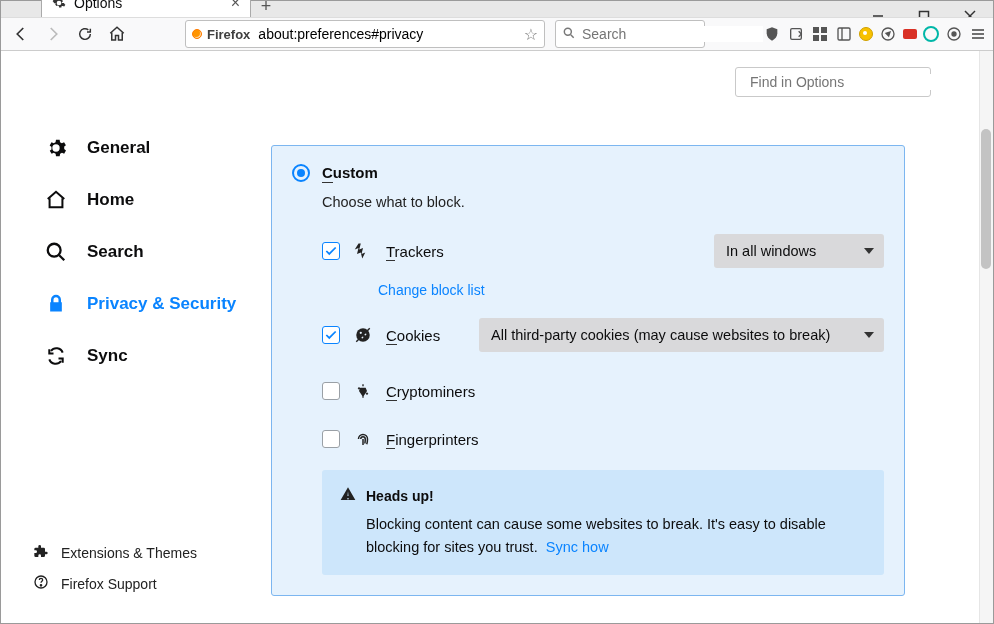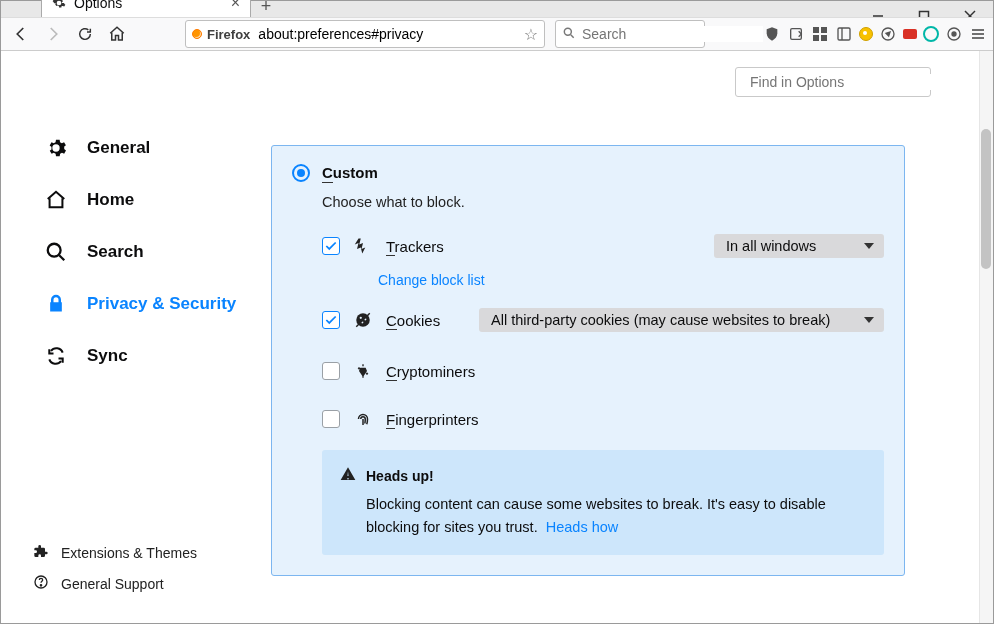--- a/index.html
+++ b/index.html
@@ -59,21 +59,21 @@
   .panel h3 { font-size:15px; font-weight:700;}
   .panel .lead { margin:12px 0 16px 30px; font-size:14.5px; color:#222;}
   .opt-row { display:flex; align-items:center; gap:14px; padding:8px 0 8px 30px;}
   .chk { width:18px;height:18px;border:1.5px solid #9aa0a6;border-radius:3px;background:#fff;display:flex;align-items:center;justify-content:center;}
   .chk.checked{ border-color:#0a84ff; color:#0a84ff; }
   .chk.checked svg{ display:block;}
   .chk svg{ display:none;}
   .opt-icon{ width:18px;height:18px;display:flex;align-items:center;justify-content:center;color:#222;}
   .opt-label{ font-size:15px;}
   .under{ text-decoration: underline; text-decoration-thickness:1px; text-underline-offset:2px;}
-  .select { margin-left:auto; background:#d9d9db; border-radius:3px; height:24px; padding:0 32px 0 12px; display:flex; align-items:center; position:relative; font-size:14.5px; min-width:170px;}
+  .select { margin-left:auto; background:#d9d9db; border-radius:3px; height:34px; padding:0 32px 0 12px; display:flex; align-items:center; position:relative; font-size:14.5px; min-width:170px;}
   .select .caret{ position:absolute; right:10px; top:50%; transform:translateY(-50%); border-left:5px solid transparent;border-right:5px solid transparent;border-top:6px solid #333;}
   .wide{ min-width:405px; }
   .link{ color:#0a84ff; cursor:pointer; }
   .sublink{ margin:6px 0 12px 86px; font-size:14px;}
   .notice{ margin:14px 0 0 30px; background:#cde6fb; border-radius:3px; padding:16px 18px;}
   .notice .hd{ display:flex; align-items:center; gap:10px; font-weight:700; margin-bottom:8px;}
   .notice .bd{ margin-left:26px; font-size:14.5px; line-height:1.6;}
   .page-flex{ display:flex; height:100%;}
 </style>
 </head>
@@ -273,21 +273,21 @@
                     <path d="M10 3a2 2 0 012 2v2h4a2 2 0 012 2v4h2a2 2 0 110 4h-2v2a2 2 0 01-2 2h-4v-2a2 2 0 10-4 0v2H4a2 2 0 01-2-2v-4h2a2 2 0 100-4H2V9a2 2 0 012-2h4V5a2 2 0 012-2z"></path>
                   </svg></span>
               <span>Extensions &amp; Themes</span>
             </div>
             <div class="frow">
               <span><svg width="16" height="16" viewBox="0 0 24 24" fill="none" stroke="#222" stroke-width="2">
                     <circle cx="12" cy="12" r="9"></circle>
                     <path d="M9.5 9a2.5 2.5 0 115 0c0 1.5-2.5 2-2.5 4"></path>
                     <circle cx="12" cy="17" r="1" fill="#222"></circle>
                   </svg></span>
-              <span>General Support</span>
+              <span>Firefox Support</span>
             </div>
           </div>
         </div>
 
         <div class="main">
           <div class="panel">
             <div class="radio-row">
               <span class="radio">
                   <span class="inner"></span>
                 </span>
@@ -364,21 +364,21 @@
 
             <div class="notice">
               <div class="hd">
                 <span><svg width="16" height="16" viewBox="0 0 24 24" fill="#222">
                       <path d="M12 2L1 21h22L12 2zm0 6l.8 7h-1.6L12 8zm0 10a1.2 1.2 0 110 2.4 1.2 1.2 0 010-2.4z"></path>
                     </svg></span>
                 <span>Heads up!</span>
               </div>
               <div class="bd">
                 <span>Blocking content can cause some websites to break. It's easy to disable blocking for sites you trust.</span>
-                &nbsp;<span class="link">Heads how</span>
+                &nbsp;<span class="link">Sync how</span>
               </div>
             </div>
           </div>
         </div>
       </div>
     </div>
 
     <div class="scroll-thumb">
       <div class="handle"></div>
     </div>

